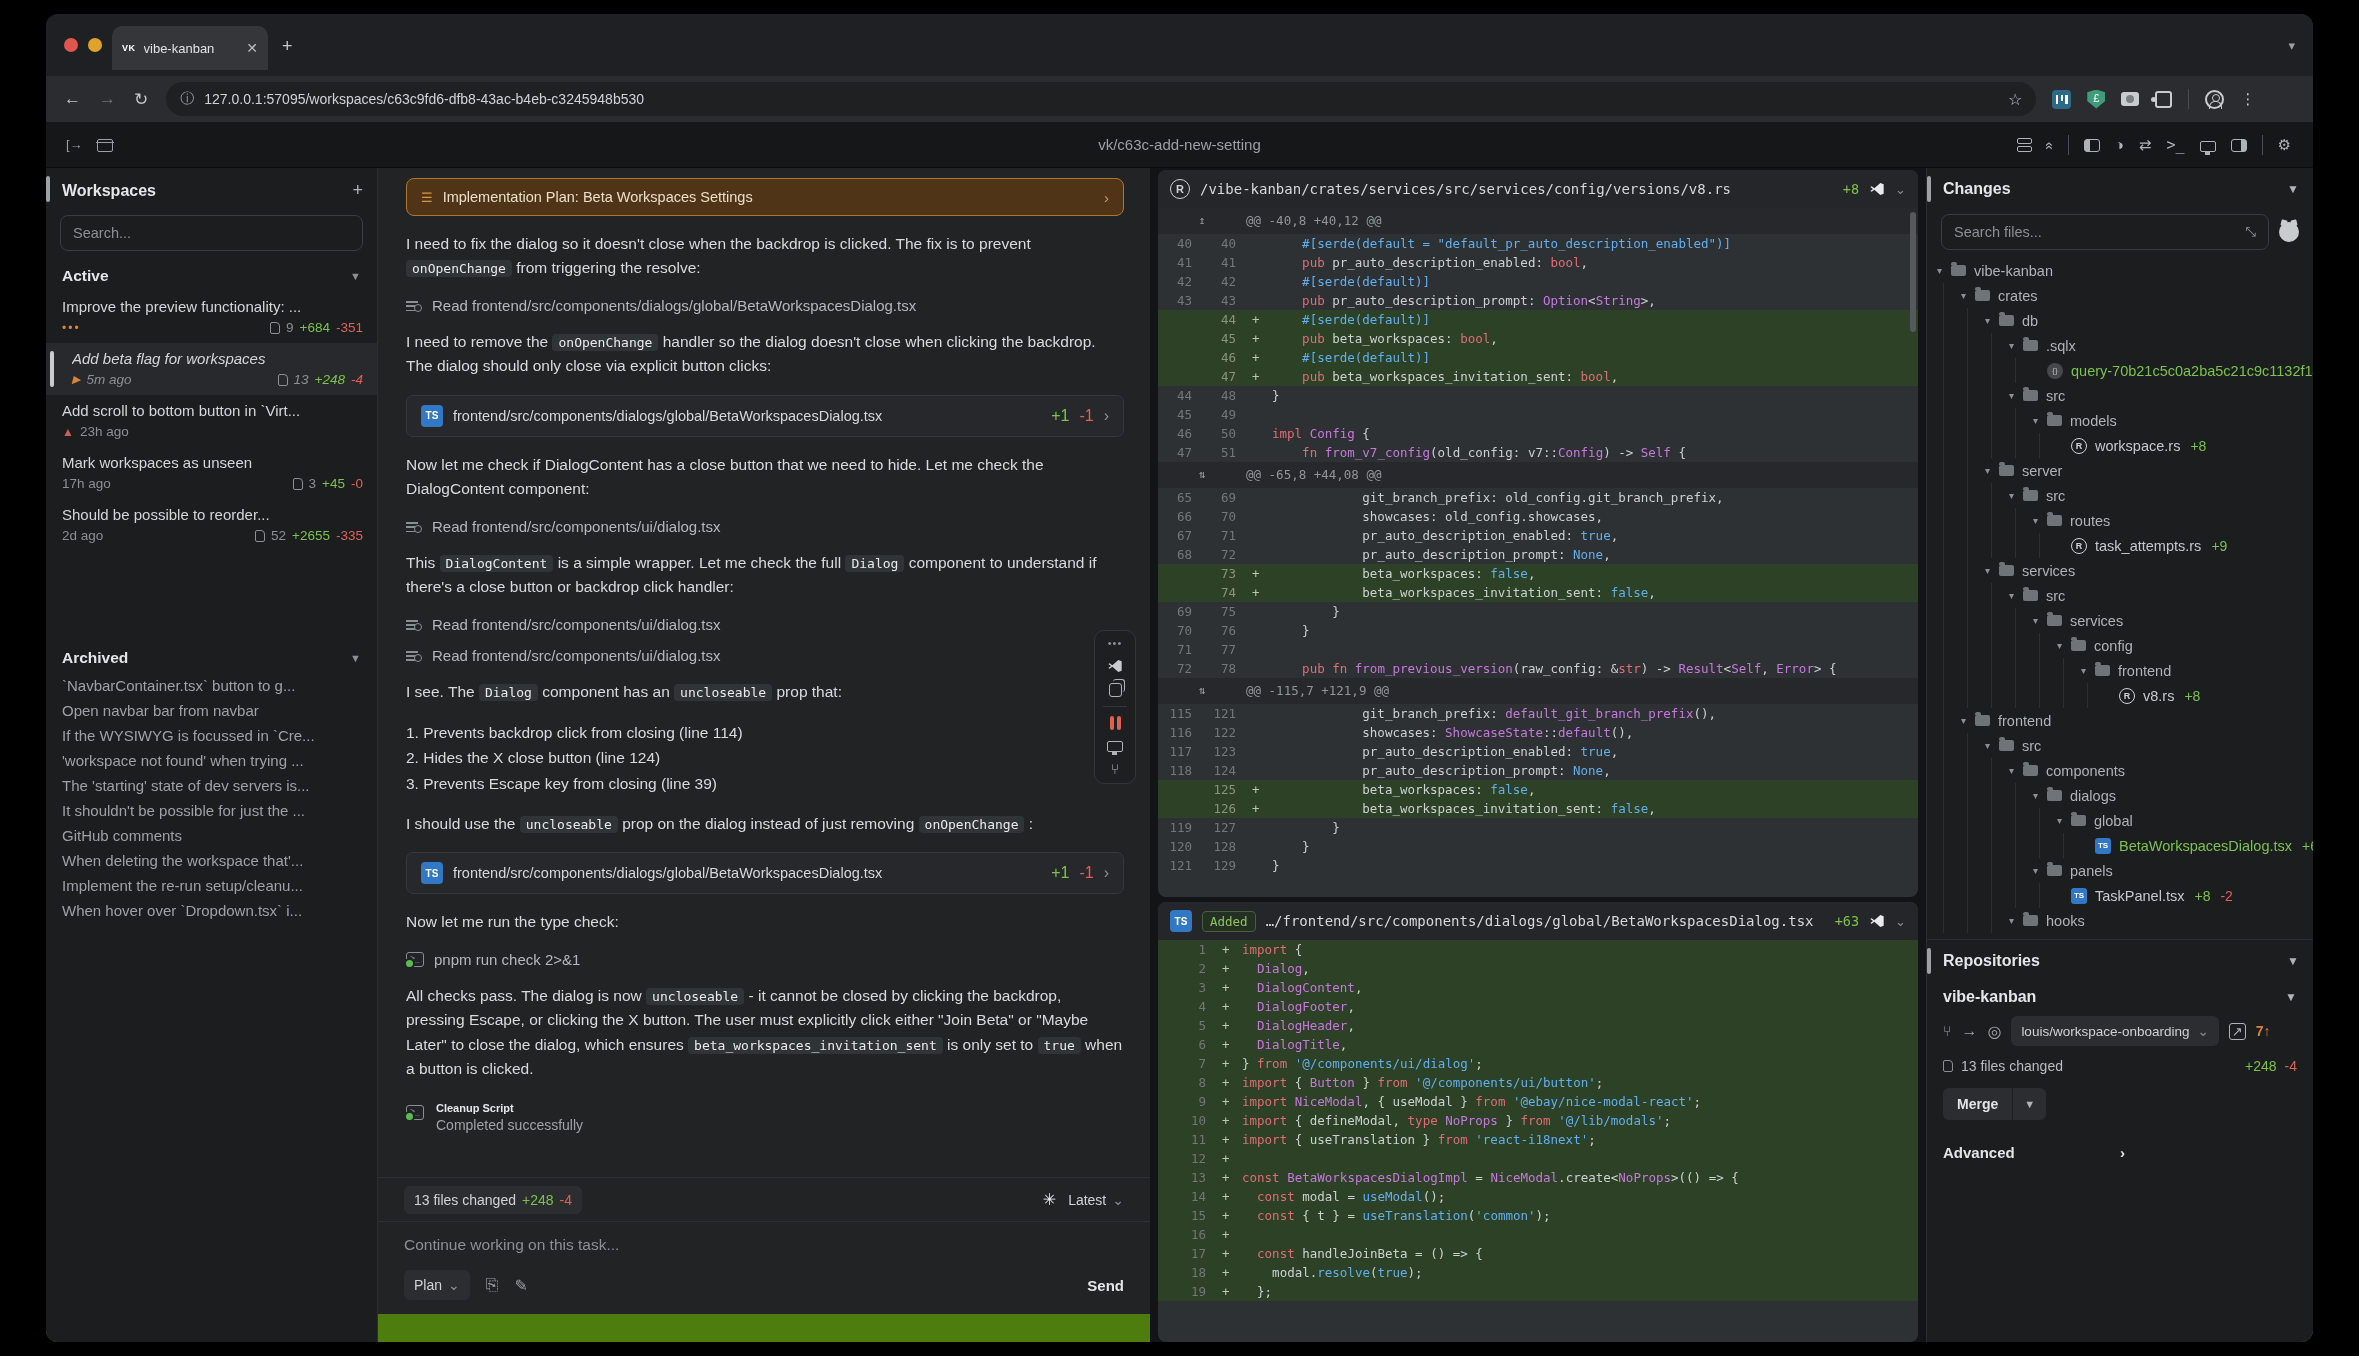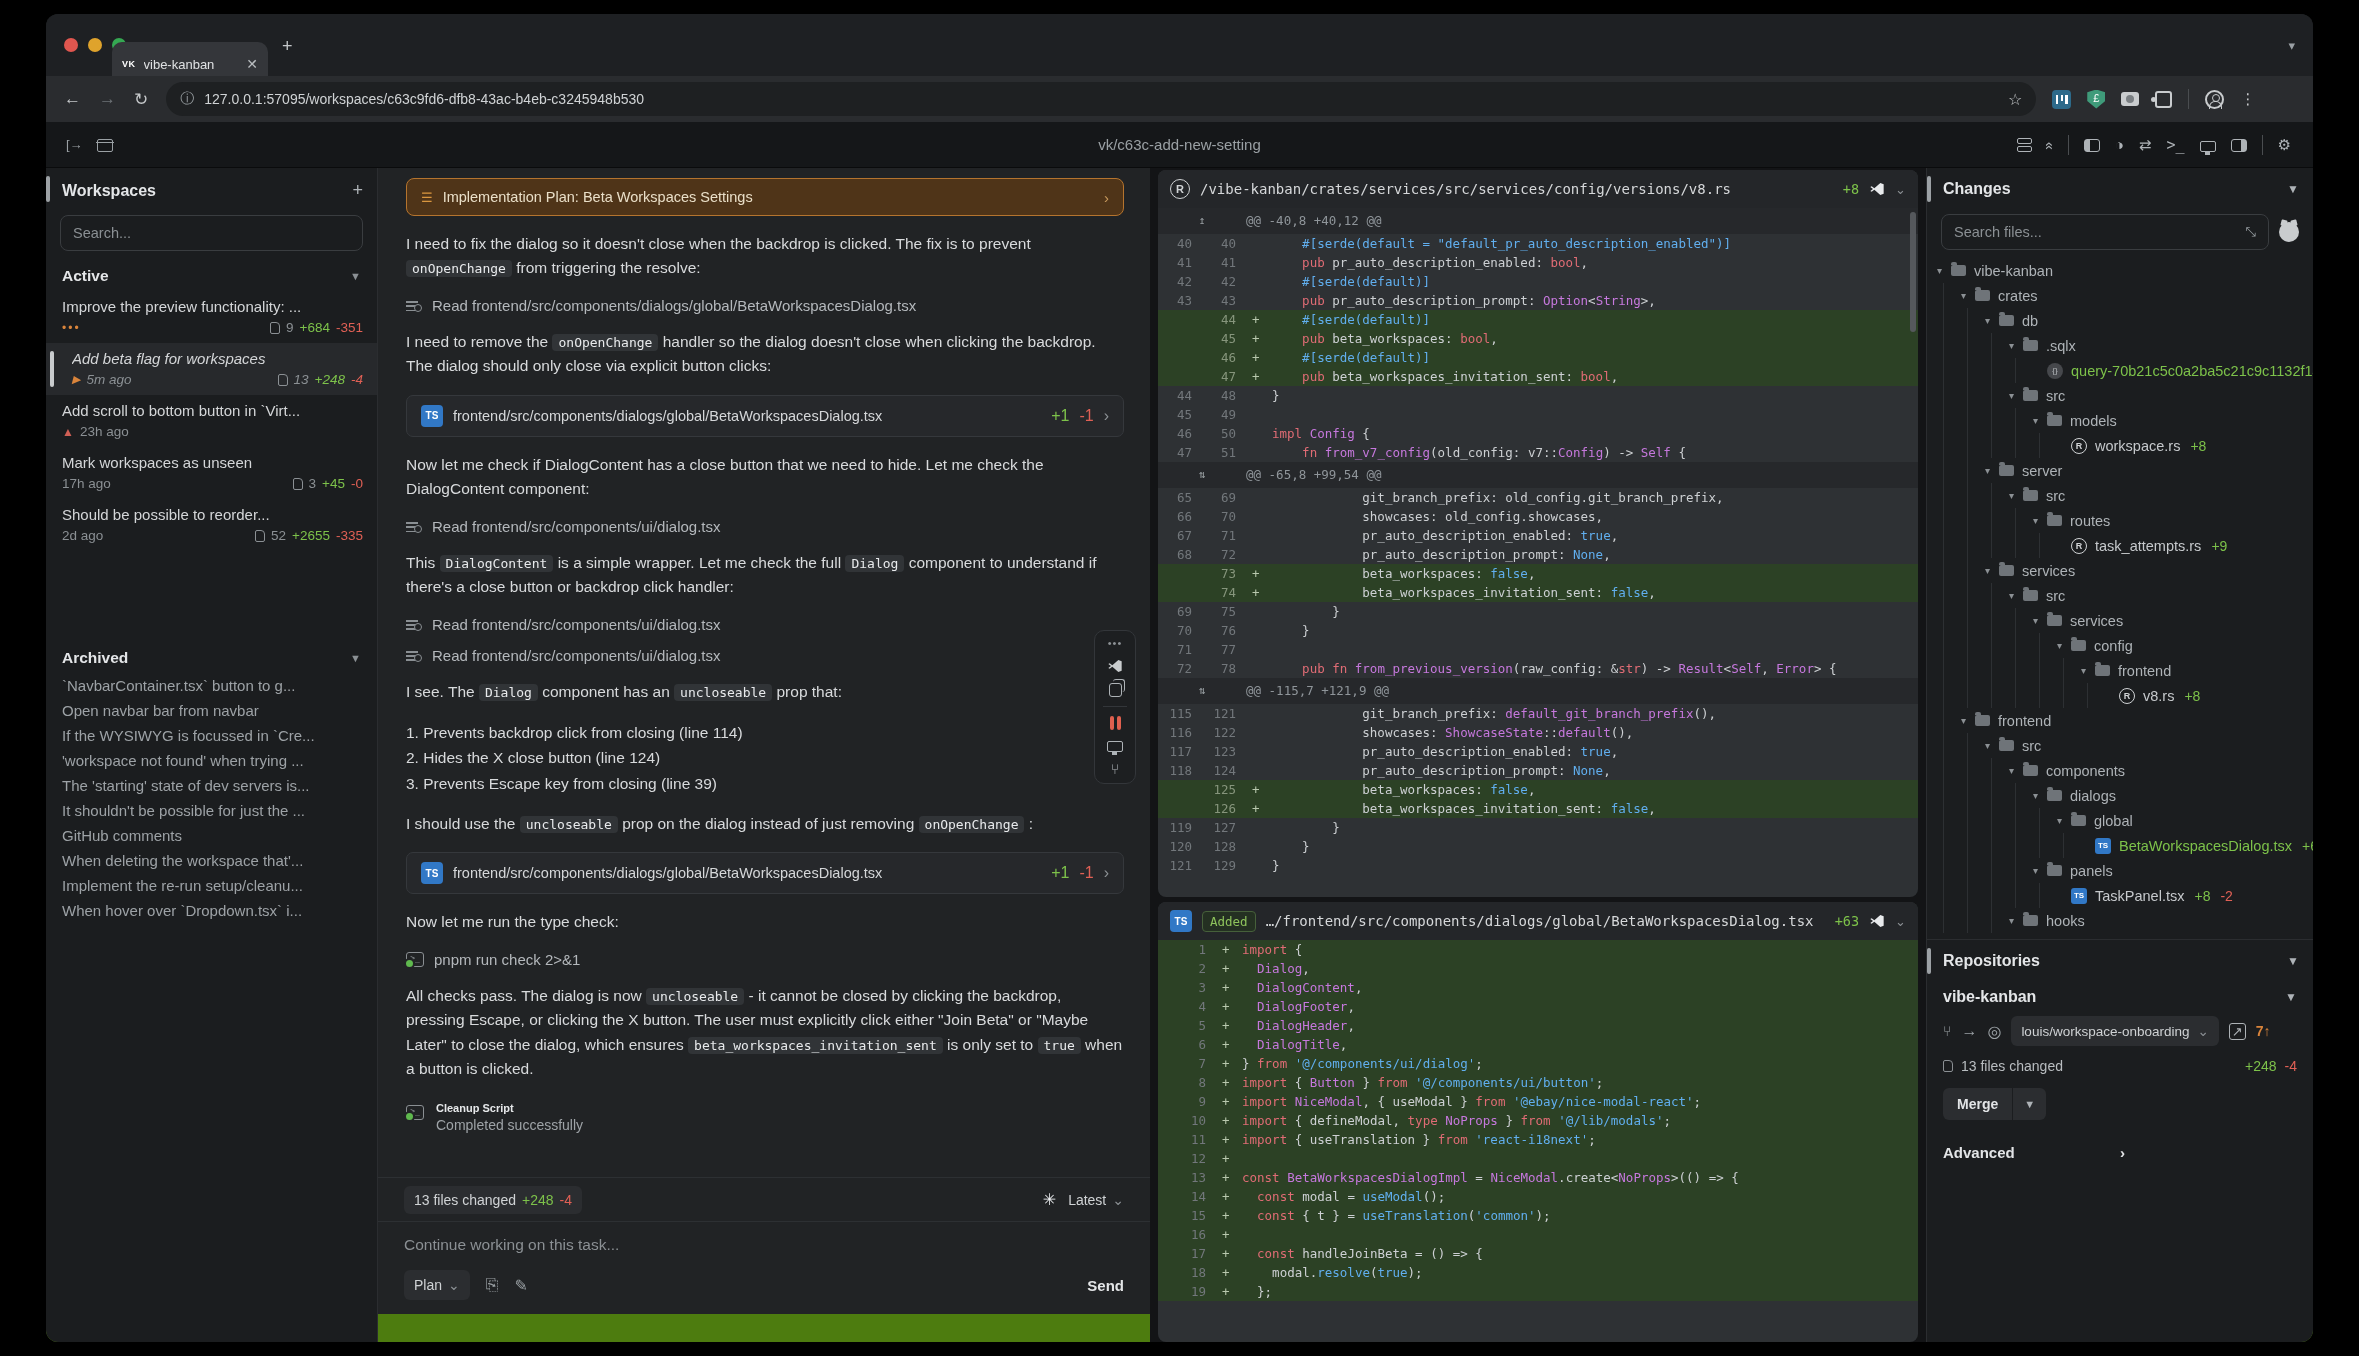--- a/index.html
+++ b/index.html
@@ -3,21 +3,21 @@
 <meta charset="utf-8">
 <style>
   * { margin:0; padding:0; box-sizing:border-box; }
   html,body { background:#000; width:2359px; height:1356px; font-family:"Liberation Sans",sans-serif; }
   .window { position:absolute; left:46px; top:14px; width:2267px; height:1328px; background:#1b1d1f; border-radius:12px; overflow:hidden; }
 
   
   .tabstrip { position:absolute; left:0; top:0; right:0; height:62px; background:#1e2023; }
   .lights { position:absolute; left:18px; top:24px; display:flex; gap:10px; }
   .light { width:14px; height:14px; border-radius:50%; }
-  .tab { position:absolute; left:66px; top:28px; width:156px; height:44px; background:#34363a; border-radius:10px 10px 0 0; display:flex; align-items:center; padding:0 10px; gap:8px; }
+  .tab { position:absolute; left:66px; top:12px; width:156px; height:44px; background:#34363a; border-radius:10px 10px 0 0; display:flex; align-items:center; padding:0 10px; gap:8px; }
   .tab-fav { color:#fff; font-size:9px; font-weight:bold; letter-spacing:.5px; }
   .tab-title { color:#dfe1e3; font-size:13px; flex:1; white-space:nowrap; overflow:hidden; }
   .tab-close { color:#b9bdc0; font-size:14px; }
   .newtab { position:absolute; left:236px; top:22px; color:#c5c8ca; font-size:18px; }
   .tablist-btn { position:absolute; right:18px; top:24px; color:#9aa0a4; font-size:13px; }
   .urlrow { position:absolute; left:0; top:62px; right:0; height:46px; background:#2a2c2f; display:flex; align-items:center; }
   .navic { color:#c5c8ca; font-size:17px; margin-left:18px; }
   .navic.dim { color:#6d7276; }
   .urlpill { margin-left:18px; width:1870px; height:34px; background:#1e2022; border-radius:17px; display:flex; align-items:center; padding:0 14px; gap:10px; }
   .url-info { color:#9aa0a4; font-size:14px; }
@@ -488,21 +488,21 @@
             <div class="dline add"><span class="dnum"></span><span class="dnum">44</span><span class="dmark">+</span><span class="dcode"><span class="c-attr">    #[serde(default)]</span></span></div>
             <div class="dline add"><span class="dnum"></span><span class="dnum">45</span><span class="dmark">+</span><span class="dcode">    <span class="c-kw">pub</span> beta_workspaces: <span class="c-kw">bool</span>,</span></div>
             <div class="dline add"><span class="dnum"></span><span class="dnum">46</span><span class="dmark">+</span><span class="dcode"><span class="c-attr">    #[serde(default)]</span></span></div>
             <div class="dline add"><span class="dnum"></span><span class="dnum">47</span><span class="dmark">+</span><span class="dcode">    <span class="c-kw">pub</span> beta_workspaces_invitation_sent: <span class="c-kw">bool</span>,</span></div>
             <div class="dline"><span class="dnum">44</span><span class="dnum">48</span><span class="dmark"></span><span class="dcode">}</span></div>
             <div class="dline"><span class="dnum">45</span><span class="dnum">49</span><span class="dmark"></span><span class="dcode"></span></div>
             <div class="dline"><span class="dnum">46</span><span class="dnum">50</span><span class="dmark"></span><span class="dcode"><span class="c-kw">impl</span> <span class="c-type">Config</span> {</span></div>
             <div class="dline"><span class="dnum">47</span><span class="dnum">51</span><span class="dmark"></span><span class="dcode">    <span class="c-kw">fn</span> <span class="c-fnr">from_v7_config</span>(old_config: v7::<span class="c-type">Config</span>) -&gt; <span class="c-type">Self</span> {</span></div>
             <div class="hunkrow">
               <span class="hicon">⇅</span>
-              <span>@@ -65,8 +99,54 @@</span>
+              <span>@@ -65,8 +44,08 @@</span>
             </div>
             <div class="dline"><span class="dnum">65</span><span class="dnum">69</span><span class="dmark"></span><span class="dcode">            git_branch_prefix: old_config.git_branch_prefix,</span></div>
             <div class="dline"><span class="dnum">66</span><span class="dnum">70</span><span class="dmark"></span><span class="dcode">            showcases: old_config.showcases,</span></div>
             <div class="dline"><span class="dnum">67</span><span class="dnum">71</span><span class="dmark"></span><span class="dcode">            pr_auto_description_enabled: <span class="c-val">true</span>,</span></div>
             <div class="dline"><span class="dnum">68</span><span class="dnum">72</span><span class="dmark"></span><span class="dcode">            pr_auto_description_prompt: <span class="c-val">None</span>,</span></div>
             <div class="dline add"><span class="dnum"></span><span class="dnum">73</span><span class="dmark">+</span><span class="dcode">            beta_workspaces: <span class="c-val">false</span>,</span></div>
             <div class="dline add"><span class="dnum"></span><span class="dnum">74</span><span class="dmark">+</span><span class="dcode">            beta_workspaces_invitation_sent: <span class="c-val">false</span>,</span></div>
             <div class="dline"><span class="dnum">69</span><span class="dnum">75</span><span class="dmark"></span><span class="dcode">        }</span></div>
             <div class="dline"><span class="dnum">70</span><span class="dnum">76</span><span class="dmark"></span><span class="dcode">    }</span></div>
             <div class="dline"><span class="dnum">71</span><span class="dnum">77</span><span class="dmark"></span><span class="dcode"></span></div>

